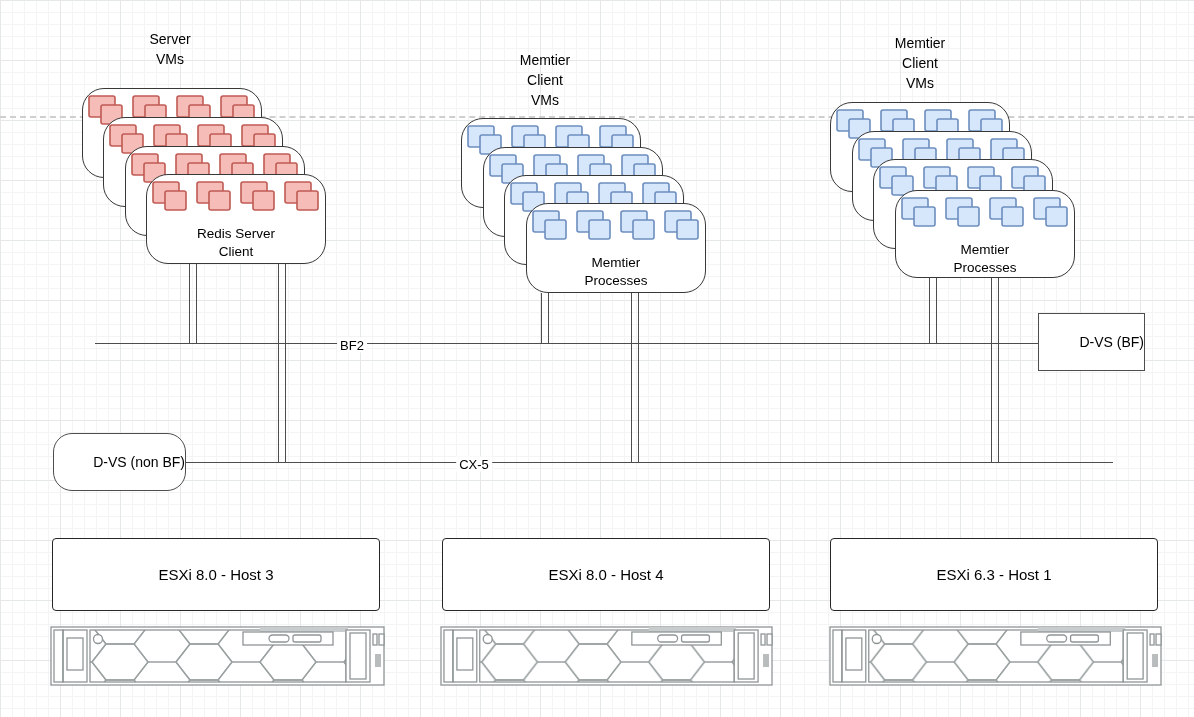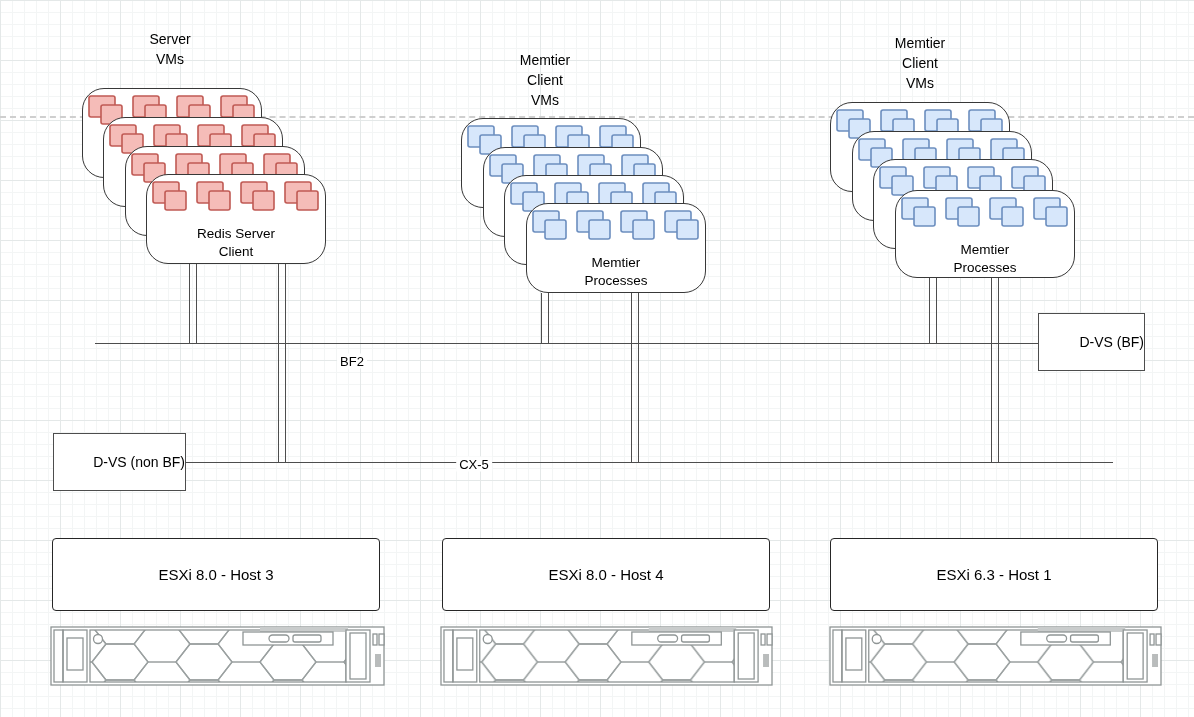--- a/index.html
+++ b/index.html
@@ -342,29 +342,29 @@
 </span>
     <div class="card-label">
       <div>Memtier</div>
       <div>Processes</div>
     </div>
   </div>
   <div class="vline2" style="left:929px;top:278px;height:66px;"></div>
   <div class="vline2" style="left:991px;top:278px;height:185px;"></div>
 
   <div class="hline" style="left:95px;top:343px;width:943px;"></div>
-  <span class="edge-label" style="left:352px;top:361px;">BF2</span>
+  <span class="edge-label" style="left:352px;top:345px;">BF2</span>
 
   <div class="hline" style="left:186px;top:462px;width:927px;"></div>
   <span class="edge-label" style="left:446px;top:464px;margin-left:28px;">CX-5</span>
 
   <div class="switch-box" style="left:1038px;top:313px;width:107px;height:58px;">
     <span>D-VS (BF)</span>
   </div>
-  <div class="switch-box" style="left:53px;top:433px;width:133px;height:58px;">
+  <div class="switch-box" style="left:53px;top:433px;width:133px;height:58px;border-radius:19px;">
     <span>D-VS (non BF)</span>
   </div>
 
   <div class="host-box" style="left:52px;top:538px;">
     <span>ESXi 8.0 - Host 3</span>
   </div>
   <div class="host-box" style="left:442px;top:538px;">
     <span>ESXi 8.0 - Host 4</span>
   </div>
   <div class="host-box" style="left:830px;top:538px;">

